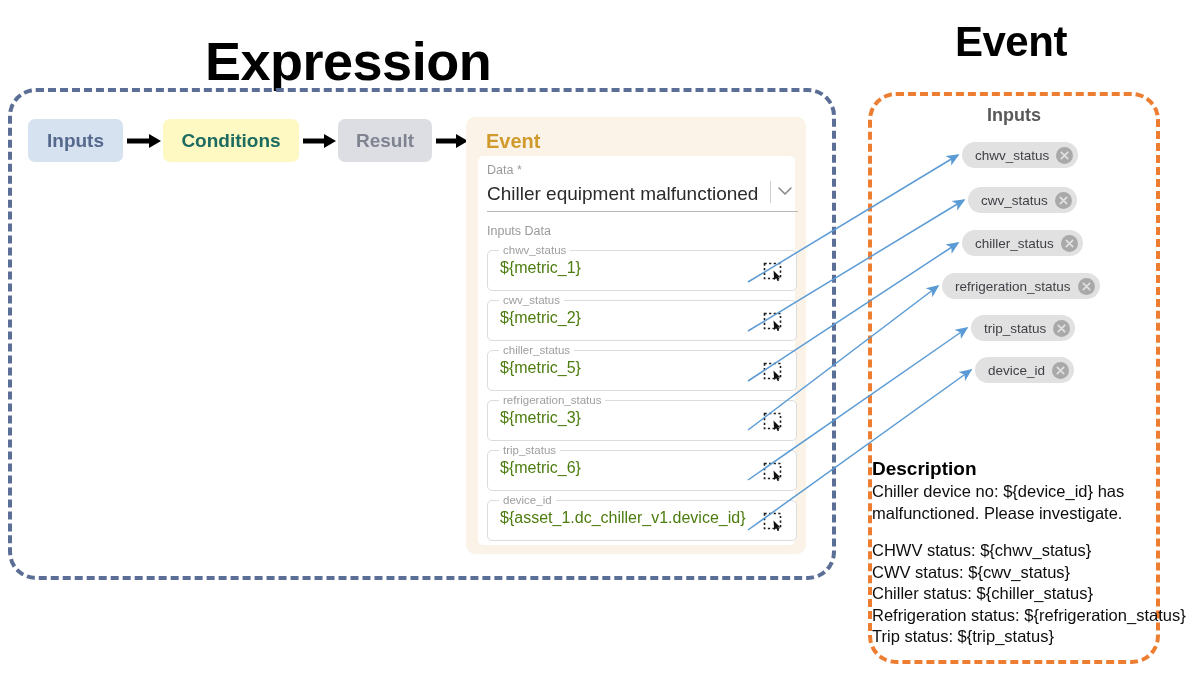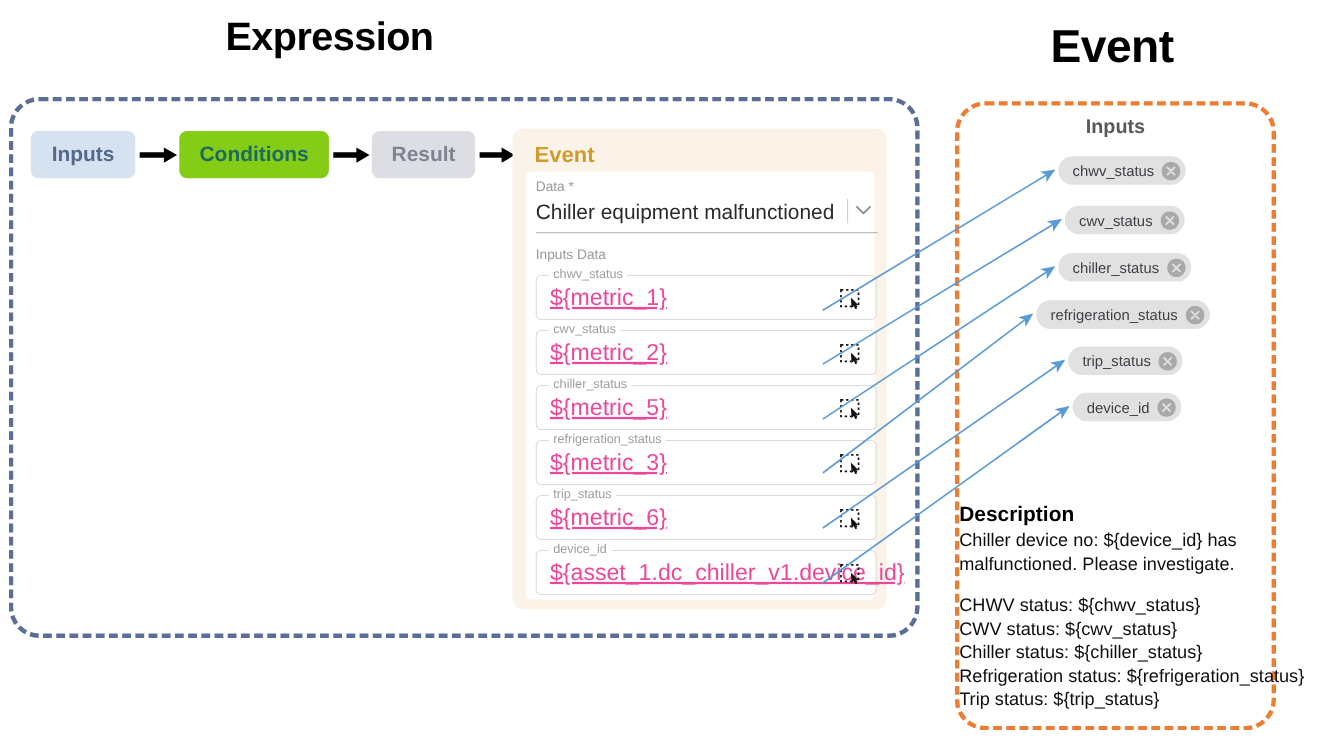--- a/index.html
+++ b/index.html
@@ -14,21 +14,21 @@
   .stage{position:absolute;left:0;top:0;width:1200px;height:675px;}
 
   
   .big-title{
     position:absolute;
     font-weight:bold;
     color:#000000;
     letter-spacing:-0.5px;
     white-space:nowrap;
   }
-  #title-expression{left:205px;top:12px;font-size:36px;}
+  #title-expression{left:205px;top:30px;font-size:54px;}
   #title-event{left:955px;top:18px;font-size:42px;}
 
   
   .dashed-box{position:absolute;border-style:dashed;border-radius:28px;box-sizing:border-box;}
   #expression-box{
     left:8px;top:88px;width:828px;height:492px;
     border-width:4px;border-color:#5b6e96;
   }
   #event-box{
     left:868px;top:92px;width:292px;height:572px;
@@ -37,21 +37,21 @@
 
   
   .stage-box{
     position:absolute;
     border-radius:7px;
     display:flex;align-items:center;justify-content:center;
     font-size:19px;font-weight:bold;
     box-sizing:border-box;
   }
   #stage-inputs{left:28px;top:119px;width:95px;height:43px;background:#d6e2f0;color:#55698c;}
-  #stage-conditions{left:163px;top:119px;width:136px;height:43px;background:#84cc16;color:#1d6a61;}
+  #stage-conditions{left:163px;top:119px;width:136px;height:43px;background:#fef9c3;color:#1d6a61;}
   #stage-results{left:338px;top:119px;width:94px;height:43px;background:#dcdee3;color:#808491;}
 
   
   .flow-arrow{position:absolute;height:22px;top:130px;}
   #flow-arrow-1{left:125px;width:38px;}
   #flow-arrow-2{left:301px;width:37px;}
   #flow-arrow-3{left:434px;width:36px;}
 
   
   #event-card{
@@ -92,21 +92,21 @@
     position:absolute;left:487px;width:310px;height:41px;
     border:1px solid #dcdcdc;border-radius:5px;box-sizing:border-box;background:#ffffff;
   }
   .ofield-legend{
     position:absolute;top:-7px;left:11px;
     background:#ffffff;padding:0 4px;
     font-size:11.5px;color:#9e9e9e;white-space:nowrap;line-height:12px;
   }
   .ofield-value{
     position:absolute;left:12px;top:8px;
-    font-size:21px;color:#ec4899;white-space:nowrap;text-decoration:underline;
+    font-size:16px;color:#4d7c0f;white-space:nowrap;
   }
   .pick-icon{position:absolute;right:13px;top:11px;width:20px;height:19px;}
 
   #field-0{top:250px;}
   #field-1{top:300px;}
   #field-2{top:350px;}
   #field-3{top:400px;}
   #field-4{top:450px;}
   #field-5{top:500px;}
 

